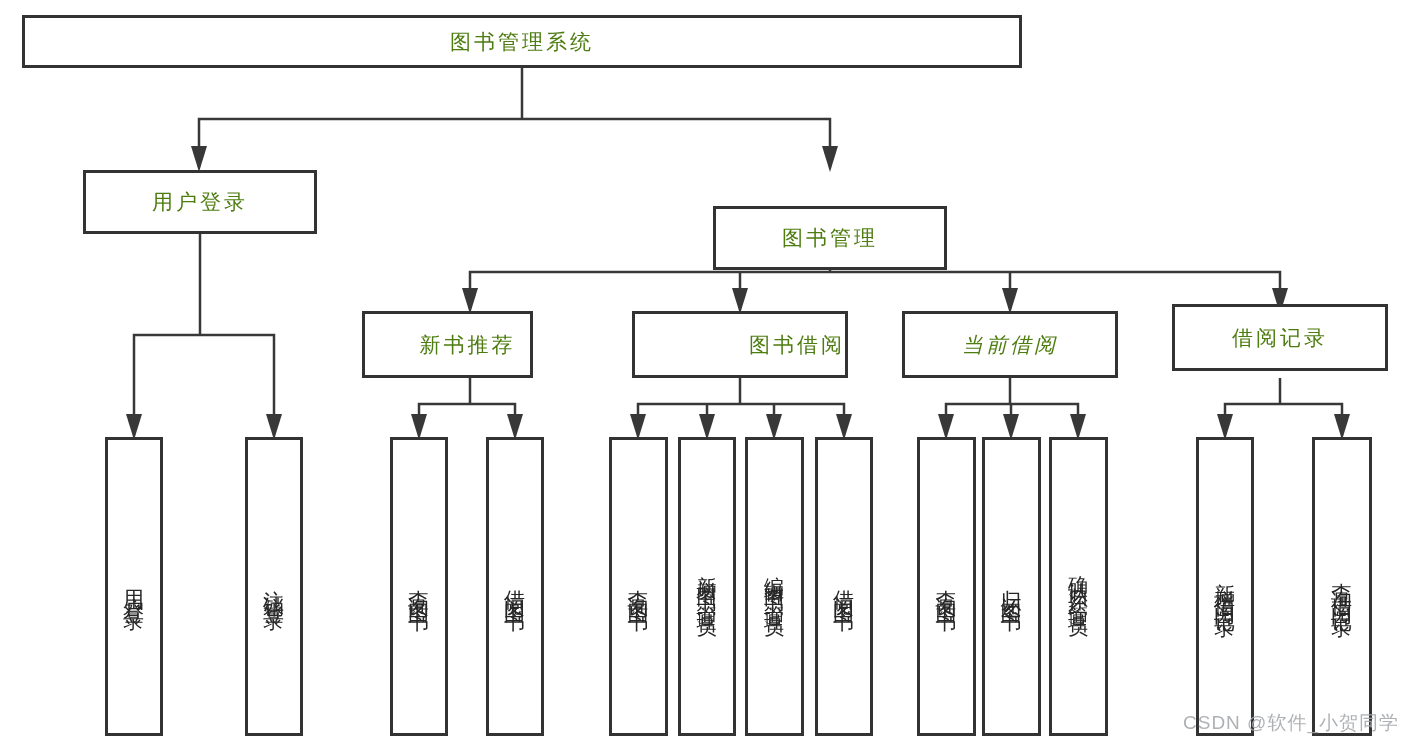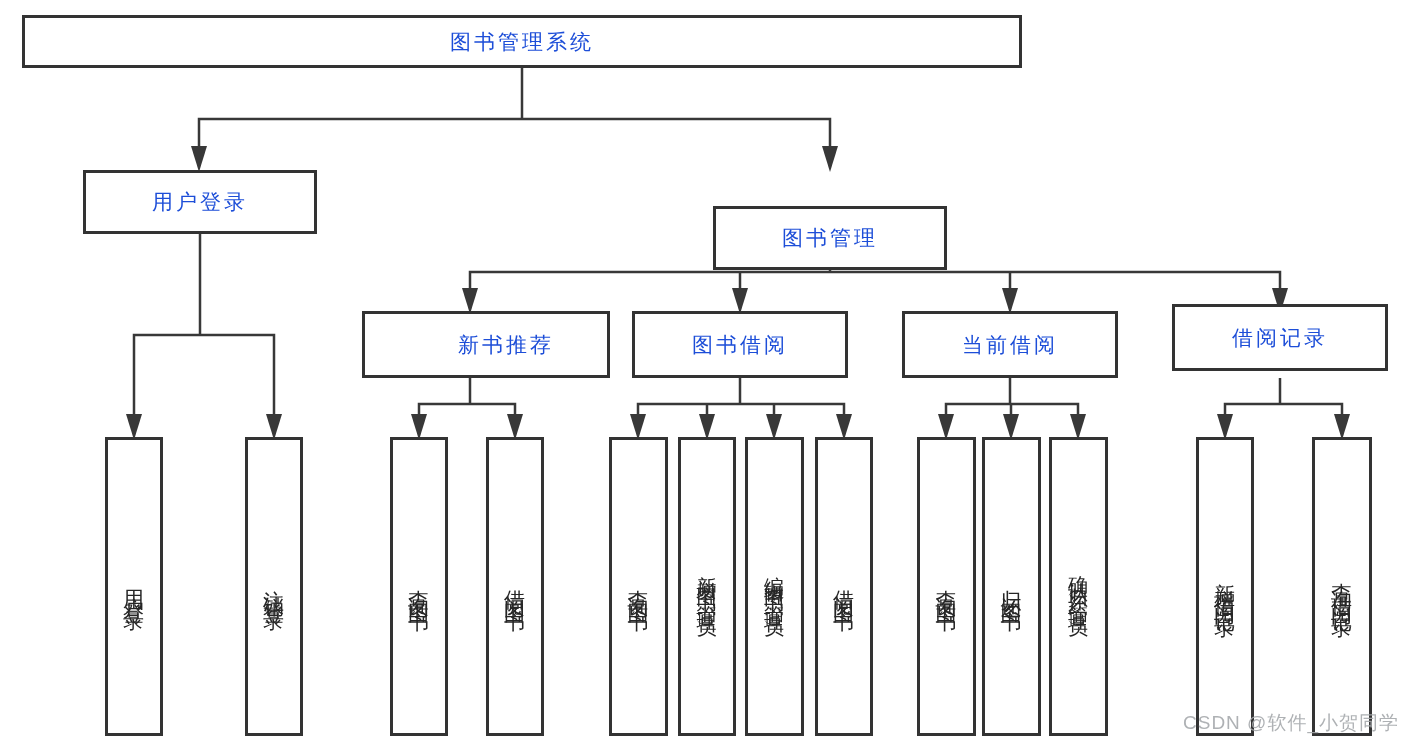--- a/index.html
+++ b/index.html
@@ -11,21 +11,21 @@
     overflow: hidden;
   }
   #canvas { position: absolute; left: 0; top: 0; width: 1405px; height: 747px; }
   svg.connectors { position: absolute; left: 0; top: 0; z-index: 1; }
   .hbox {
     position: absolute;
     border: 3px solid #333333;
     background: #ffffff;
     box-sizing: border-box;
     display: flex; align-items: center; justify-content: center;
-    font-size: 21px; letter-spacing: 3px; color: #1d4ed8;
+    font-size: 21px; letter-spacing: 3px; color: #4d7c0f;
     z-index: 2;
   }
   .vbox {
     position: absolute;
     top: 437px; height: 299px;
     border: 3px solid #333333;
     background: #ffffff;
     box-sizing: border-box;
     display: flex; align-items: center; justify-content: center;
     z-index: 2;
@@ -81,27 +81,27 @@
     <span>图书管理系统</span>
   </div>
 
   <div class="hbox" style="left:83px; top:170px; width:234px; height:64px;">
     <span>用户登录</span>
   </div>
   <div class="hbox" style="left:713px; top:170px; width:234px; height:64px;margin-top:36px;">
     <span>图书管理</span>
   </div>
 
-  <div class="hbox" style="left:362px; top:311px; width:248px; height:67px;padding-left:40px;">
+  <div class="hbox" style="left:362px; top:311px; width:171px; height:67px;padding-left:40px;">
     <span>新书推荐</span>
   </div>
-  <div class="hbox" style="left:632px; top:311px; width:216px; height:67px;">
+  <div class="hbox" style="left:632px; top:311px; width:216px; height:67px;justify-content:flex-end;">
     <span>图书借阅</span>
   </div>
-  <div class="hbox" style="left:902px; top:311px; width:216px; height:67px;">
+  <div class="hbox" style="left:902px; top:311px; width:216px; height:67px;font-style:italic;">
     <span>当前借阅</span>
   </div>
   <div class="hbox" style="left:1172px; top:304px; width:216px; height:67px;">
     <span>借阅记录</span>
   </div>
 
   <div class="vbox" style="left:105px; width:58px;">
     <span class="vtext">用户登录</span>
   </div>
   <div class="vbox" style="left:245px; width:58px;">

